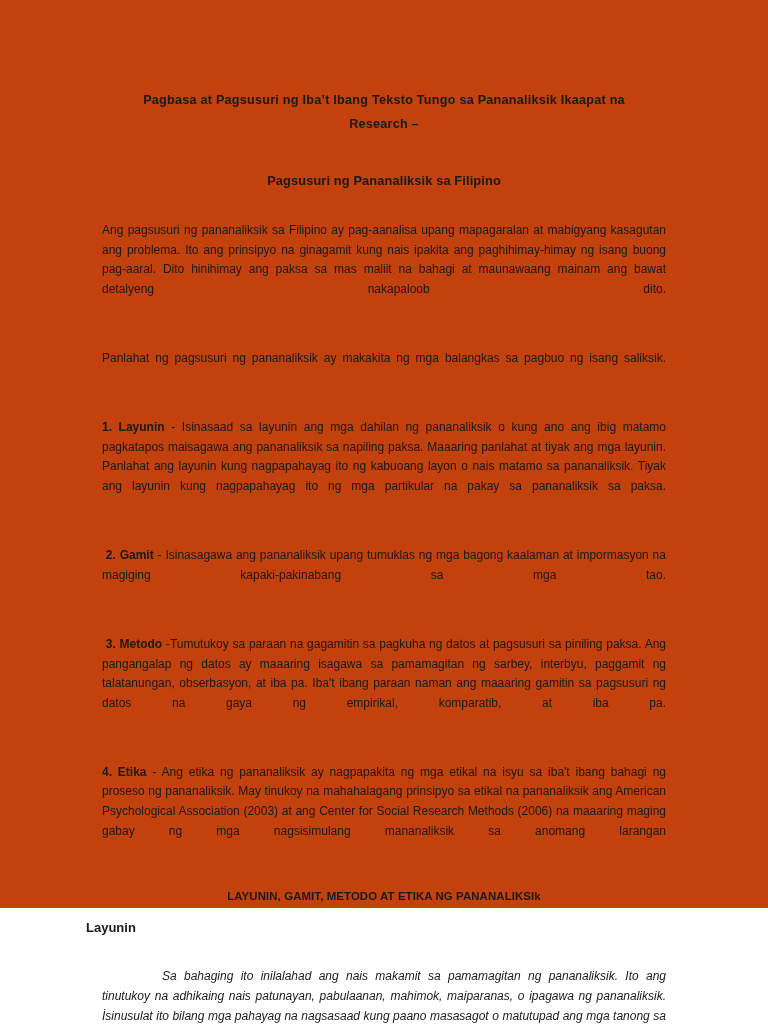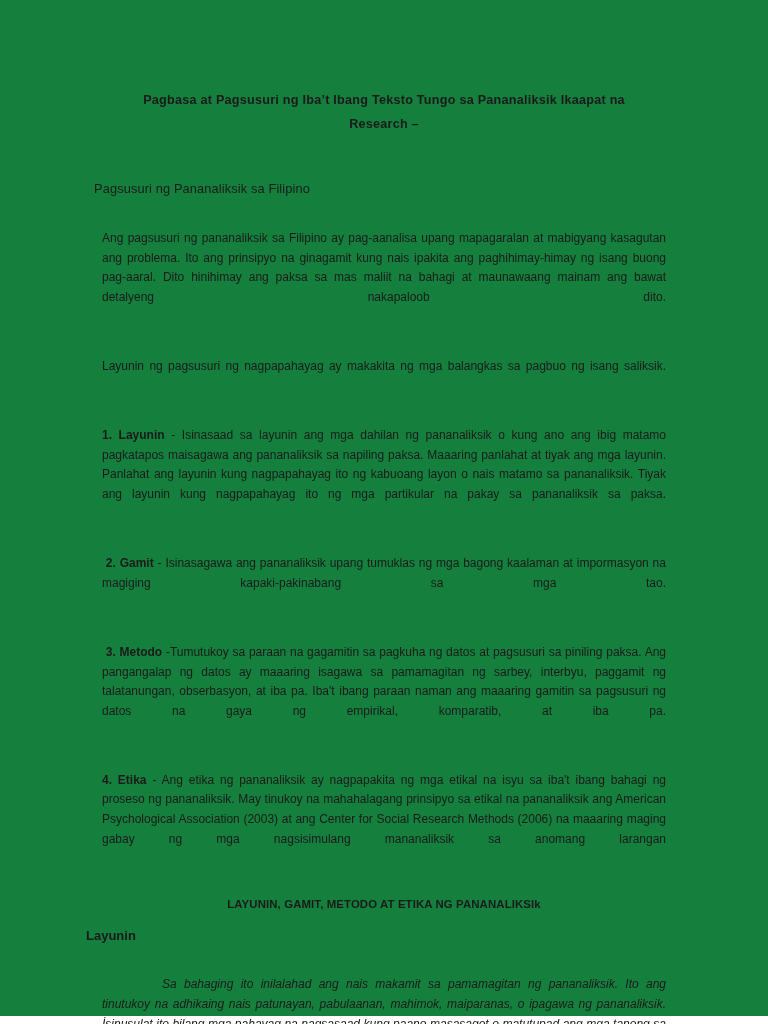--- a/index.html
+++ b/index.html
@@ -16,22 +16,22 @@
     font-family: "Liberation Sans", "DejaVu Sans", sans-serif;
     color: #1a1a1a;
     -webkit-font-smoothing: antialiased;
   }
 
   .page {
     position: absolute;
     top: 0;
     left: 0;
     width: 768px;
-    height: 1016px;
-    background: #15803d;
+    height: 908px;
+    background: #c2410c;
   }
 
   .content {
     position: absolute;
     left: 86px;
     top: 88px;
     width: 596px;
   }
 
   
@@ -42,25 +42,25 @@
     text-align: center;
     margin: 0;
     letter-spacing: 0.02em;
   }
 
   .title-block-2 {
     margin-top: 24px;
   }
 
   .section-title {
-    font-weight: normal;
+    font-weight: bold;
     font-size: 12.8px;
     line-height: 18px;
-    text-align: left;
-    margin: 8px;
+    text-align: center;
+    margin: 0;
     padding-top: 36px;
     letter-spacing: 0.01em;
   }
 
   .center-heading {
     font-weight: bold;
     font-size: 11.4px;
     line-height: 17px;
     text-align: center;
     margin: 0;
@@ -123,21 +123,21 @@
     <div>
       <p class="doc-title">Pagbasa at Pagsusuri ng Iba’t Ibang Teksto Tungo sa Pananaliksik Ikaapat na</p>
       <p class="doc-title">Research –</p>
     </div>
 
 
     <h2 class="section-title">Pagsusuri ng Pananaliksik sa Filipino</h2>
 
     <p class="para first">Ang pagsusuri ng pananaliksik sa Filipino ay pag-aanalisa upang mapagaralan at mabigyang kasagutan ang problema. Ito ang prinsipyo na ginagamit kung nais ipakita ang paghihimay-himay ng isang buong pag-aaral. Dito hinihimay ang paksa sa mas maliit na bahagi at maunawaang mainam ang bawat detalyeng nakapaloob dito.</p>
 
-    <p class="para">Layunin ng pagsusuri ng nagpapahayag ay makakita ng mga balangkas sa pagbuo ng isang saliksik.</p>
+    <p class="para">Panlahat ng pagsusuri ng pananaliksik ay makakita ng mga balangkas sa pagbuo ng isang saliksik.</p>
 
 
     <p class="para"><b>1. Layunin</b><span> - </span><span>Isinasaad sa layunin ang mga dahilan ng pananaliksik o kung ano ang ibig matamo pagkatapos maisagawa ang pananaliksik sa napiling paksa. Maaaring panlahat at tiyak ang mga layunin. Panlahat ang layunin kung nagpapahayag ito ng kabuoang layon o nais matamo sa pananaliksik. Tiyak ang layunin kung nagpapahayag ito ng mga partikular na pakay sa pananaliksik sa paksa.</span></p>
 
     <p class="para lead-space"><b>2. Gamit</b><span> - </span><span>Isinasagawa ang pananaliksik upang tumuklas ng mga bagong kaalaman at impormasyon na magiging kapaki-pakinabang sa mga tao.</span></p>
 
     <p class="para lead-space"><b>3. Metodo</b><span> -</span><span>Tumutukoy sa paraan na gagamitin sa pagkuha ng datos at pagsusuri sa piniling paksa. Ang pangangalap ng datos ay maaaring isagawa sa pamamagitan ng sarbey, interbyu, paggamit ng talatanungan, obserbasyon, at iba pa. Iba't ibang paraan naman ang maaaring gamitin sa pagsusuri ng datos na gaya ng empirikal, komparatib, at iba pa.</span></p>
 
     <p class="para"><b>4. Etika</b><span> - </span><span>Ang etika ng pananaliksik ay nagpapakita ng mga etikal na isyu sa iba't ibang bahagi ng proseso ng pananaliksik. May tinukoy na mahahalagang prinsipyo sa etikal na pananaliksik ang American Psychological Association (2003) at ang Center for Social Research Methods (2006) na maaaring maging gabay ng mga nagsisimulang mananaliksik sa anomang larangan</span></p>
 

